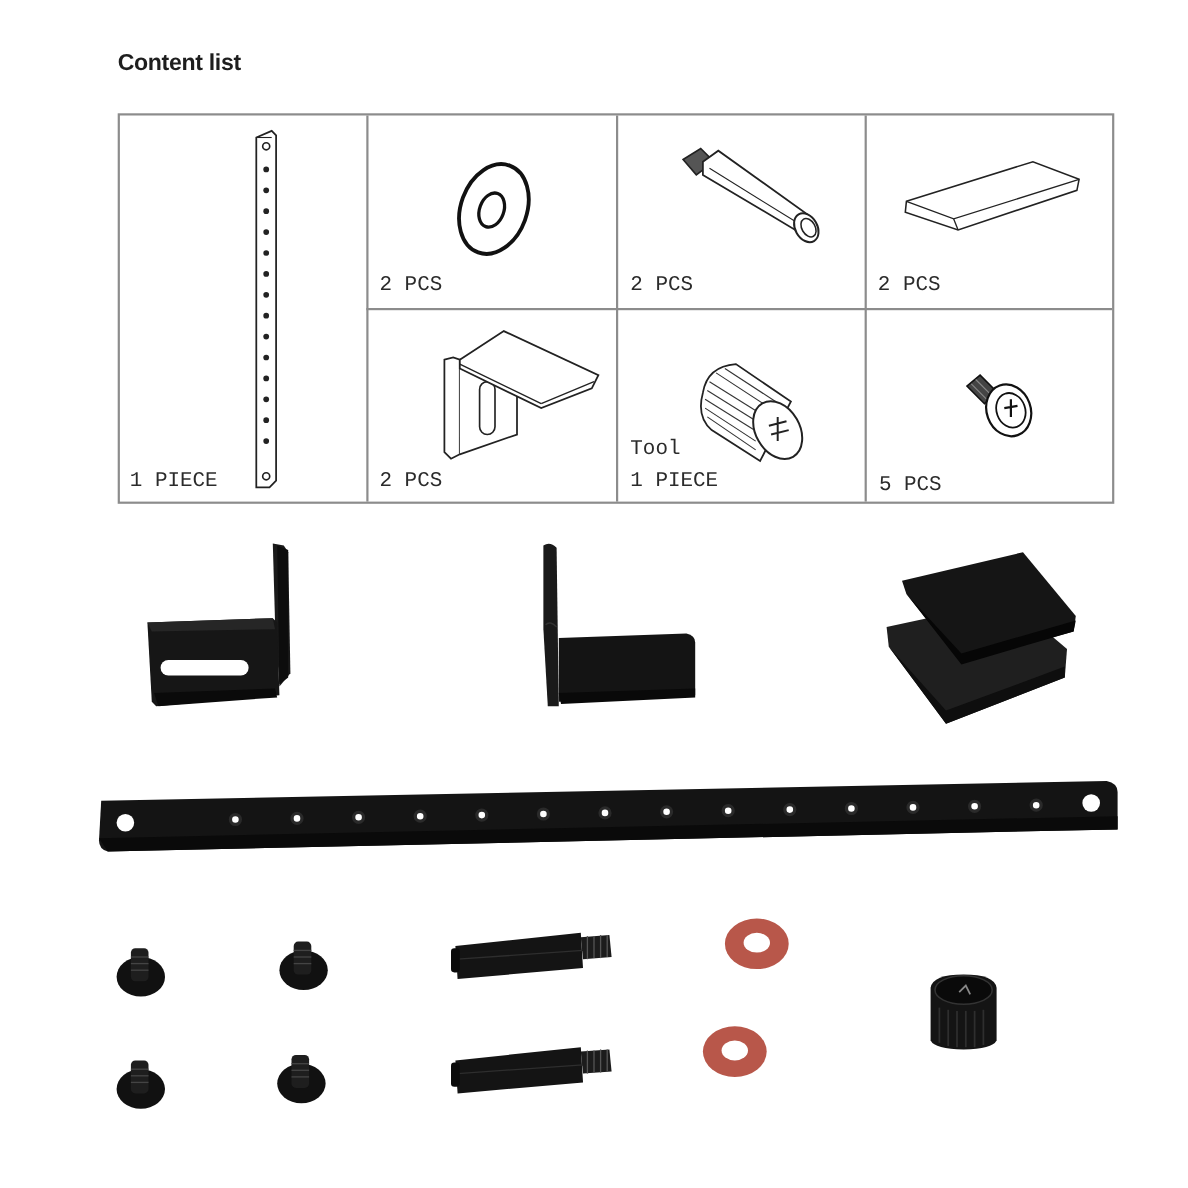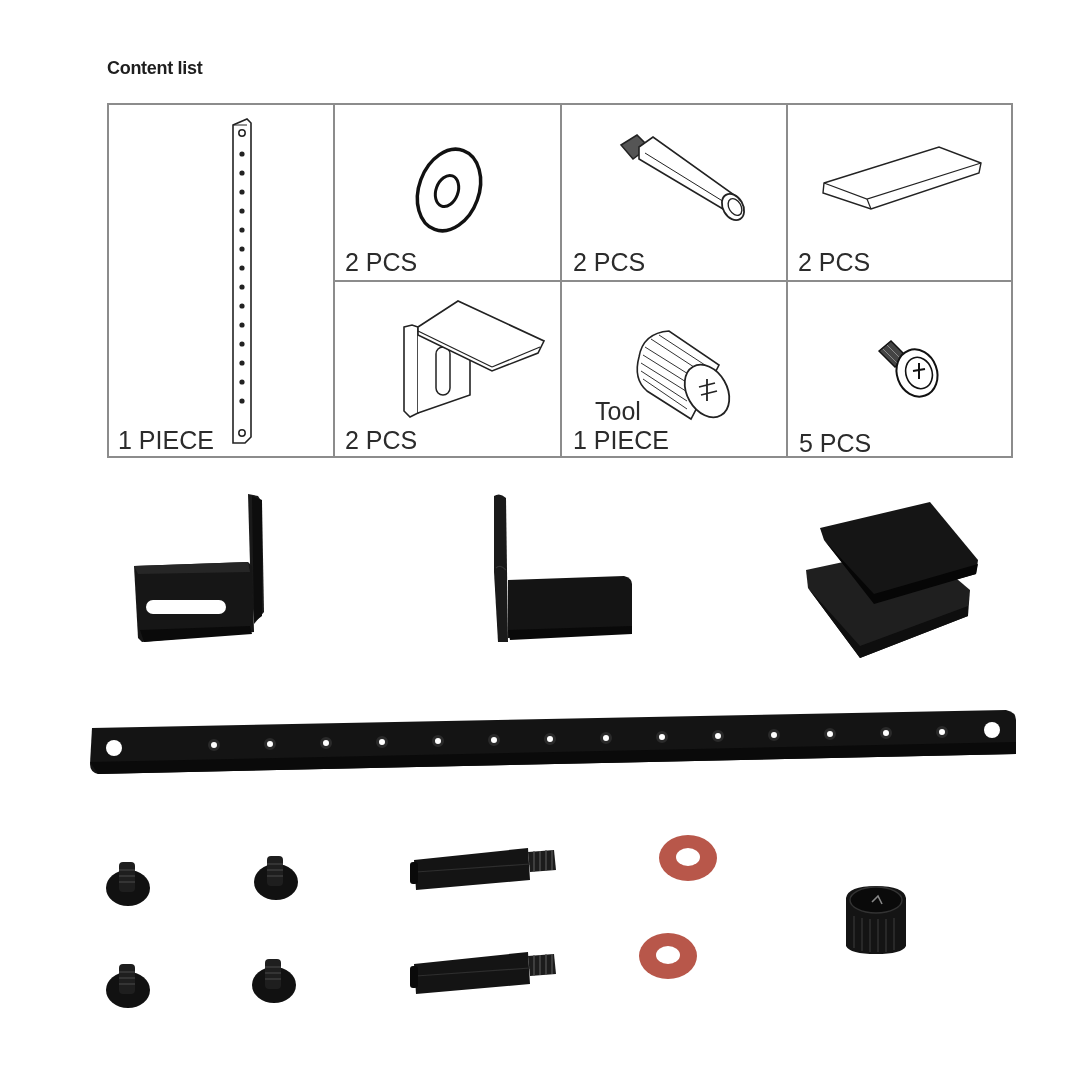--- a/index.html
+++ b/index.html
@@ -1,24 +1,24 @@
 <!DOCTYPE html>
 <html><head>
 <meta charset="utf-8">
 <style>
   html, body { margin: 0; padding: 0; background: #ffffff; }
   body { width: 1080px; height: 1080px; position: relative; overflow: hidden; font-family: "Liberation Sans", sans-serif; }
   .abs { position: absolute; }
 
-  .title { left: 107px; top: 58px; font-size: 18px; font-weight: bold; color: #1e1e1e; letter-spacing: -0.3px; }
+  .title { left: 107px; top: 46px; font-size: 21px; font-weight: bold; color: #1e1e1e; letter-spacing: -0.3px; }
 
   .table { left: 107px; top: 103px; width: 906px; height: 355px; border: 2px solid #8c8c8c; box-sizing: border-box; }
   .vline { position: absolute; top: 0; bottom: 0; width: 2px; background: #8c8c8c; }
   .hline { position: absolute; height: 2px; background: #8c8c8c; }
-  .cell-label { position: absolute; font-size: 25px; color: #2b2b2b; line-height: 1; white-space: nowrap; }
+  .cell-label { position: absolute; font-size: 19px; color: #2b2b2b; line-height: 1; white-space: nowrap; font-family: Liberation Mono, monospace; }
 
   svg { position: absolute; overflow: visible; }
 </style>
 </head>
 <body>
 
 <div class="abs title">Content list</div>
 
 <div class="abs table">
   <div class="vline" style="left:224px"></div>
@@ -100,21 +100,21 @@
           <line x1="14" y1="28" x2="62" y2="58"></line>
           <line x1="12" y1="36" x2="60" y2="66"></line>
         <line x1="12" y1="44" x2="58" y2="74"></line>
           <line x1="14" y1="52" x2="58" y2="82"></line>
           <line x1="22" y1="12" x2="68" y2="42"></line>
         <line x1="30" y1="8" x2="76" y2="38"></line>
       </g>
       <ellipse cx="78" cy="64" rx="20" ry="28" transform="rotate(-30 78 64)" fill="#fff" stroke="#222" stroke-width="1.8"></ellipse>
       <path d="M70 60 L86 56 M72 68 L88 64 M78 52 L78 74" stroke="#222" stroke-width="1.8" fill="none"></path>
     </svg>
-    <div class="cell-label" style="left:486px; top:294px">Tool</div>
+    <div class="cell-label" style="left:464px; top:294px">Tool</div>
     <div class="cell-label" style="left:464px; top:323px">1 PIECE</div>
   </div>
 
   <div>
     <svg style="left:766px; top:230px" width="70" height="66" viewBox="0 0 70 66">
       <path d="M4 16 L16 6 L32 22 L20 32 Z" fill="#444" stroke="#111" stroke-width="1.4"></path>
       <g stroke="#888" stroke-width="1">
           <line x1="8" y1="14" x2="22" y2="28"></line>
           <line x1="12" y1="10" x2="26" y2="24"></line>
         </g>

